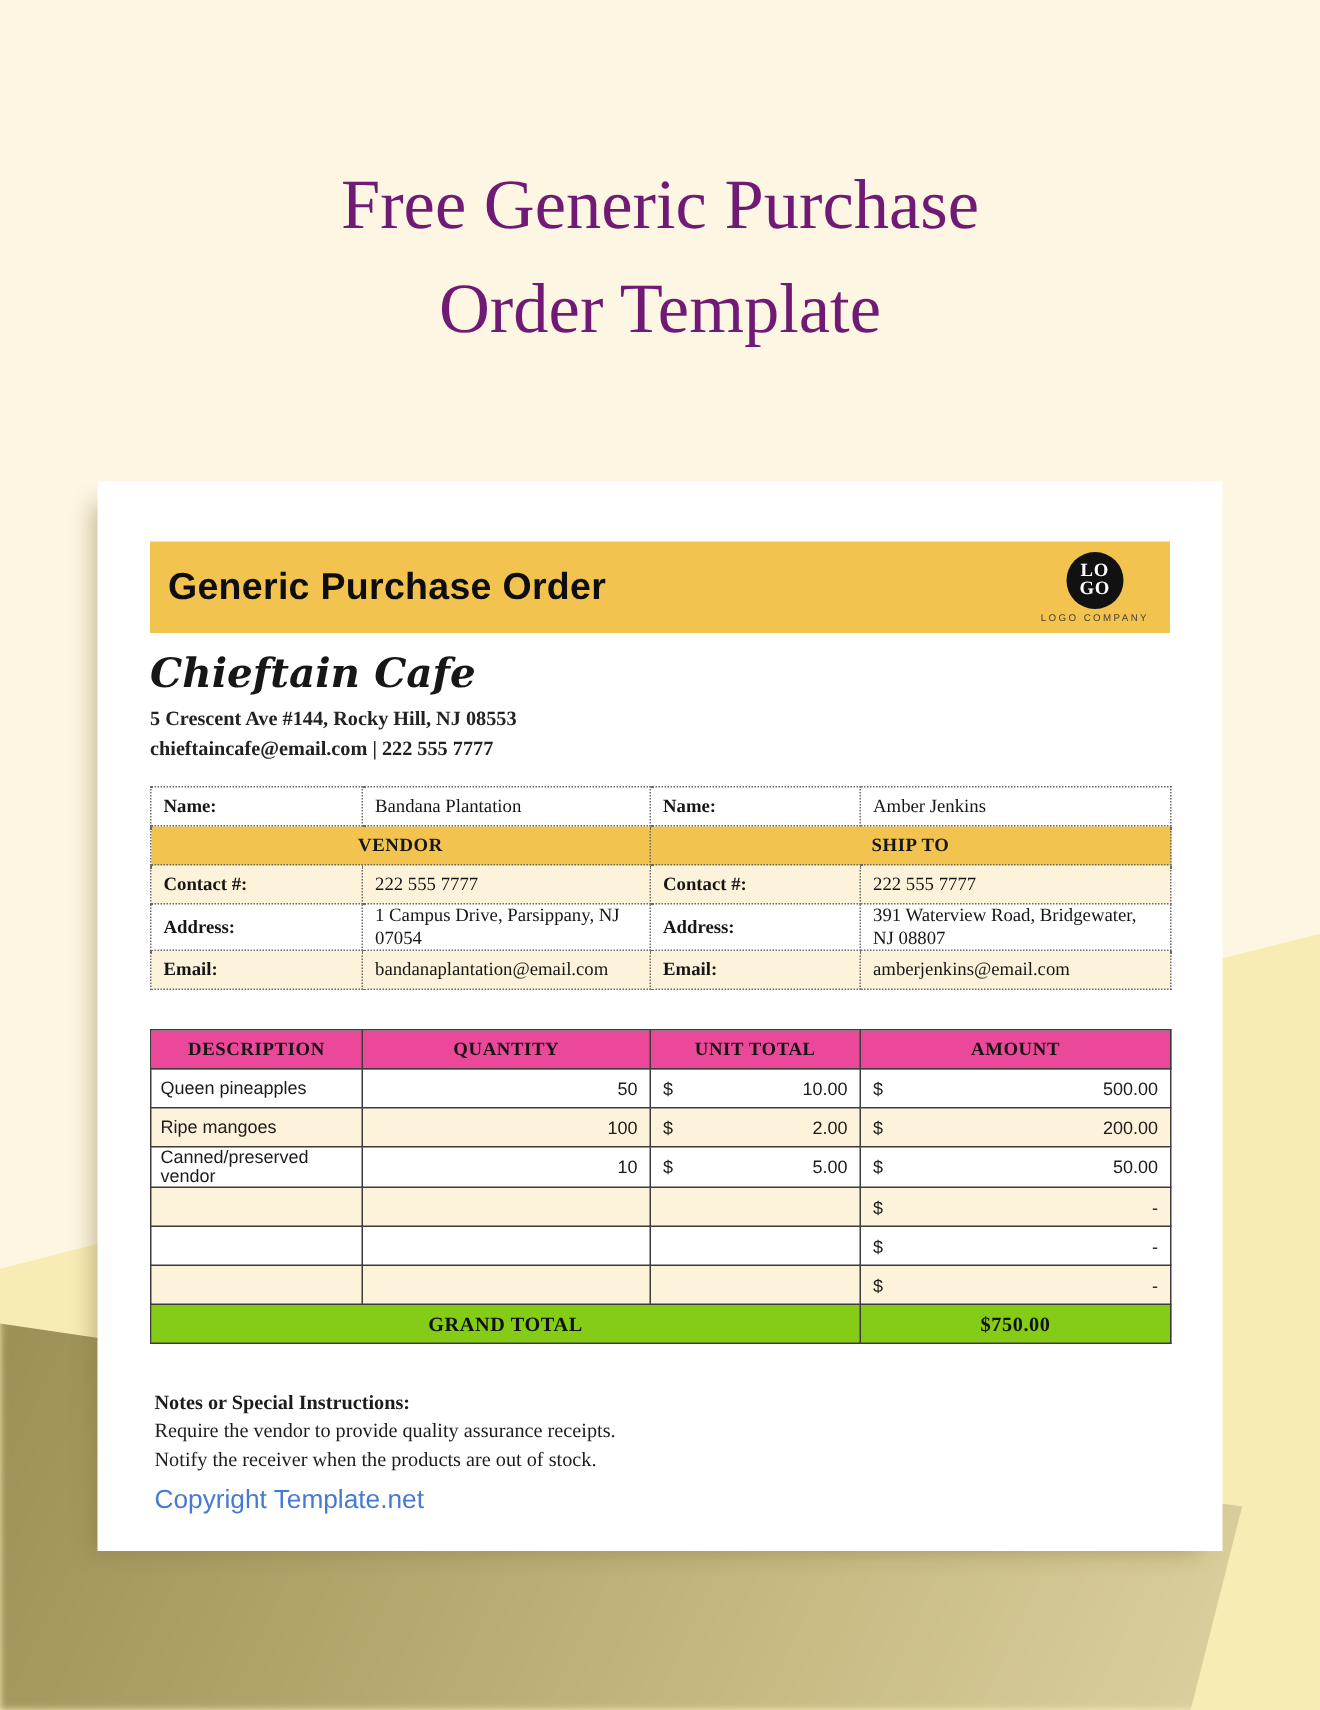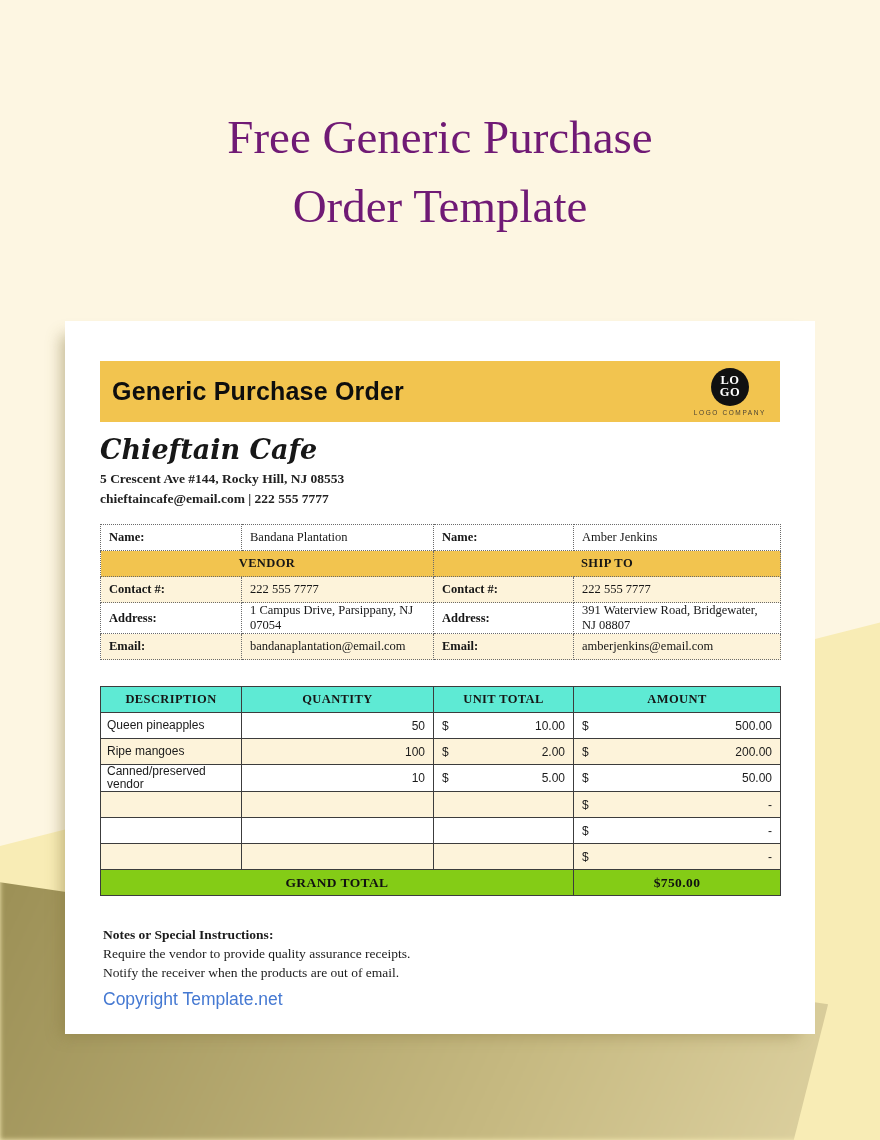--- a/index.html
+++ b/index.html
@@ -64,21 +64,21 @@
     font-size:12.5px; box-sizing:border-box; color:#161616;
   }
   .parties th { background:#f2c44f; font-weight:700; text-align:center; letter-spacing:.4px; }
   .parties td.lbl { font-weight:700; }
   tr.alt td { background:#fdf3da; }
   
   .items { position:absolute; left:35px; top:365px; width:680px; }
   .items th, .items td {
     border:1px solid #3c3c3c; height:26px; padding:0 8px; box-sizing:border-box;
   }
-  .items th { background:#5eead4; font-size:12.5px; font-weight:700; letter-spacing:.4px; color:#161616; }
+  .items th { background:#ec4899; font-size:12.5px; font-weight:700; letter-spacing:.4px; color:#161616; }
   .items td { font-family:"Liberation Sans", sans-serif; font-size:12px; color:#1b1b1b; }
   .items td.desc { padding:0 6px; line-height:13px; }
   .items td.qty { text-align:right; }
   .money-flex { display:flex; justify-content:space-between; width:100%; }
   .items td.gt-label, .items td.gt-value {
     font-family:"Liberation Serif", serif; font-weight:700; font-size:13.5px;
     text-align:center; letter-spacing:.4px; background:#84cc16; color:#111;
   }
   
   .notes { position:absolute; left:38px; top:606px; font-size:13.5px; color:#1c1c1c; }
@@ -278,18 +278,18 @@
     <tr>
       <td colspan="3" class="gt-label">GRAND TOTAL</td>
       <td class="gt-value">$750.00</td>
     </tr>
   </tbody>
     </table>
 
   <div class="notes">
     <div class="notes-heading">Notes or Special Instructions:</div>
     <div class="notes-line">Require the vendor to provide quality assurance receipts.</div>
-    <div class="notes-line">Notify the receiver when the products are out of email.</div>
+    <div class="notes-line">Notify the receiver when the products are out of stock.</div>
   </div>
 
   <a class="copyright">Copyright Template.net</a>
 
 </div>
 
 </body></html>

